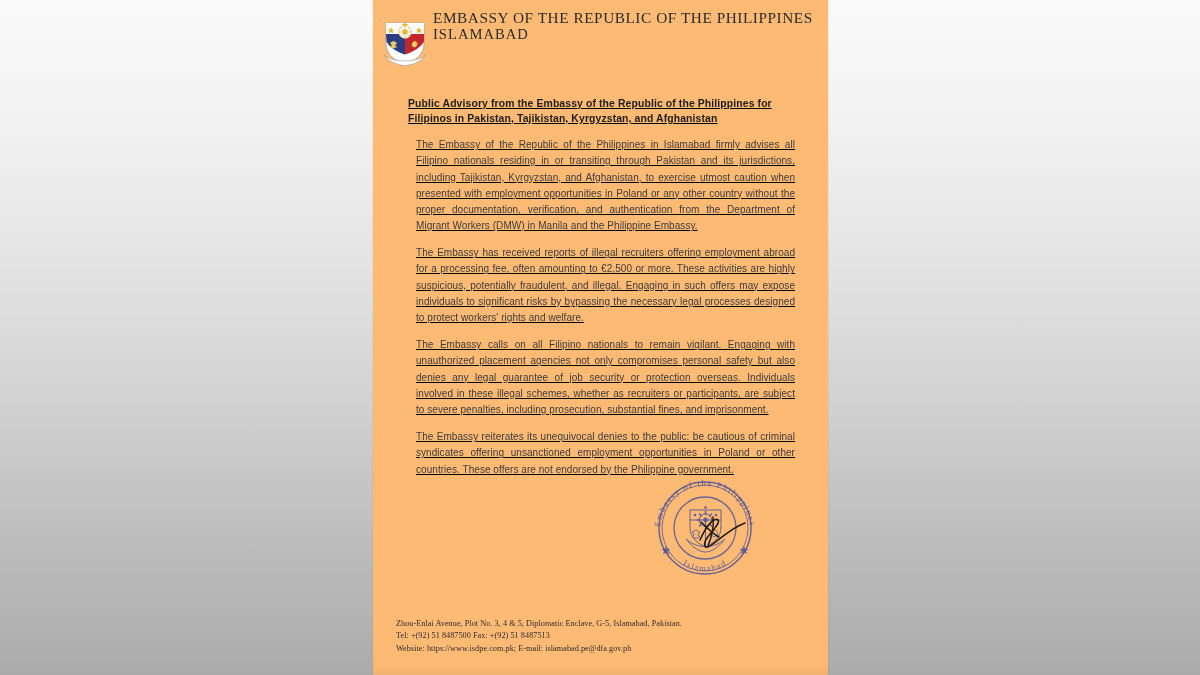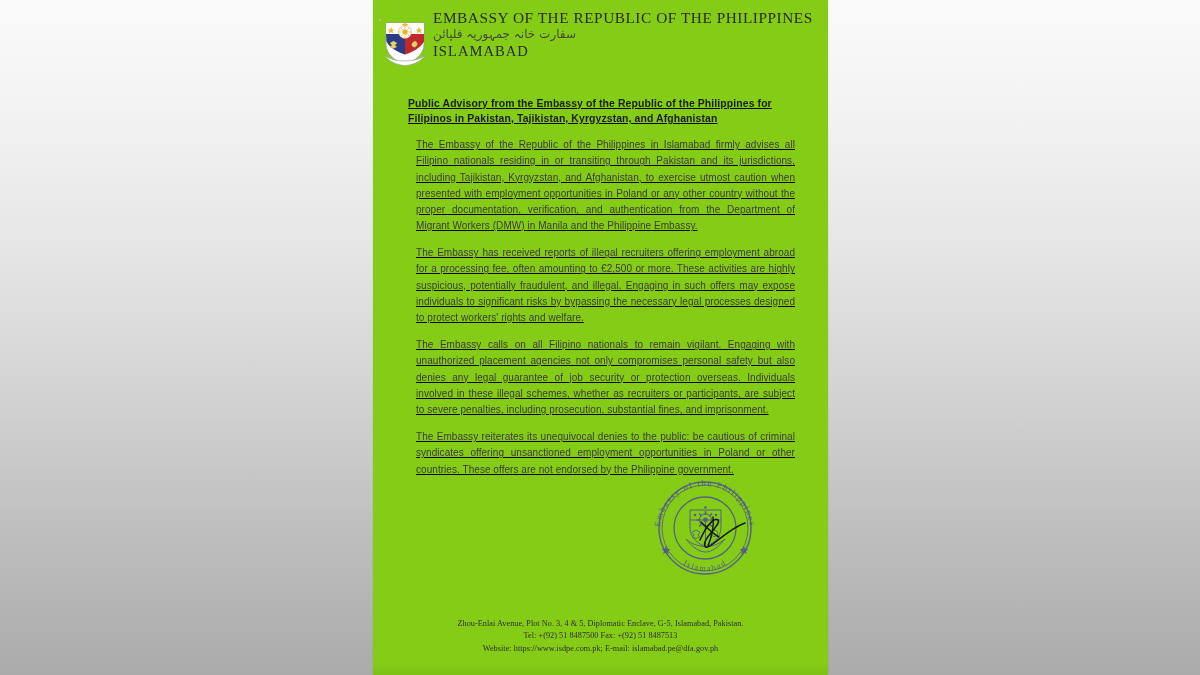--- a/index.html
+++ b/index.html
@@ -15,21 +15,21 @@
     position: relative;
   }
 
   
   #page-sheet {
     position: absolute;
     left: 373px;
     top: 0;
     width: 455px;
     height: 675px;
-    background: #84cc16;
+    background: #fdba74;
     box-shadow: 0 0 2px rgba(0,0,0,0.10);
     overflow: hidden;
   }
   
   #sheet-bottom-shade {
     position: absolute;
     left: 0;
     bottom: 0;
     width: 455px;
     height: 12px;
@@ -126,23 +126,24 @@
     height: 120px;
   }
   #embassy-seal { display: block; }
 
   
   #doc-footer {
     position: absolute;
     left: 0;
     top: 618px;
     width: 455px;
-    text-align: center;
+    text-align: left;
     font-family: "Liberation Serif", serif;
     color: #2e2e2e;
+    padding-left: 23px;
   }
   .footer-line {
     font-size: 8.2px;
     line-height: 1.52;
     letter-spacing: .05px;
   }
 </style>
 </head>
 <body>
 
@@ -190,21 +191,20 @@
 
           <path d="M66 48 c5 2 6 7 3 10 c-2 3 -6 3 -8 1 c-3 -3 -1 -9 5 -11 z" fill="#e8d06a" stroke="#b59a2e" stroke-width=".7"></path>
 
           <path d="M4 76 C22 92 70 92 88 76 C78 90 58 97 46 97 C34 97 14 90 4 76 Z" fill="#ffffff" stroke="#9a9a9a" stroke-width="1.2"></path>
           <path d="M12 80 C26 89 66 89 80 80" fill="none" stroke="#c9c9c9" stroke-width=".8"></path>
         </svg>
       </span>
 
       <div id="letterhead-text">
         <div id="org-line-en">EMBASSY OF THE REPUBLIC OF THE PHILIPPINES</div>
-        <div id="org-line-ur">سفارت خانہ جمہوریہ فلپائن</div>
         <div id="org-line-city">ISLAMABAD</div>
       </div>
     </header>
 
     <main id="doc-body">
 
       <h1 id="advisory-title">Public Advisory from the Embassy of the Republic of the Philippines for Filipinos in Pakistan, Tajikistan, Kyrgyzstan, and Afghanistan</h1>
 
       <p class="doc-paragraph">The Embassy of the Republic of the Philippines in Islamabad firmly advises all Filipino nationals residing in or transiting through Pakistan and its jurisdictions, including Tajikistan, Kyrgyzstan, and Afghanistan, to exercise utmost caution when presented with employment opportunities in Poland or any other country without the proper documentation, verification, and authentication from the Department of Migrant Workers (DMW) in Manila and the Philippine Embassy.</p>
       <p class="doc-paragraph">The Embassy has received reports of illegal recruiters offering employment abroad for a processing fee, often amounting to €2,500 or more. These activities are highly suspicious, potentially fraudulent, and illegal. Engaging in such offers may expose individuals to significant risks by bypassing the necessary legal processes designed to protect workers' rights and welfare.</p>

